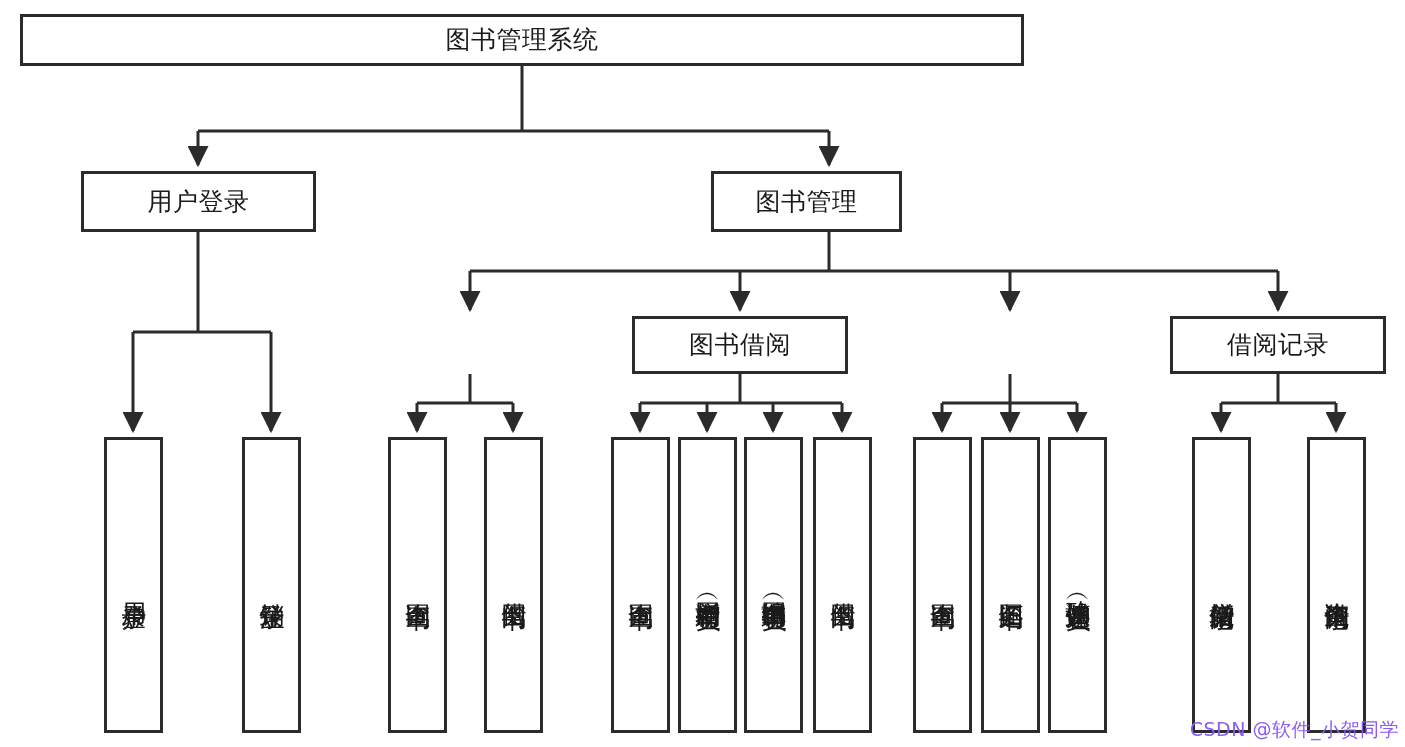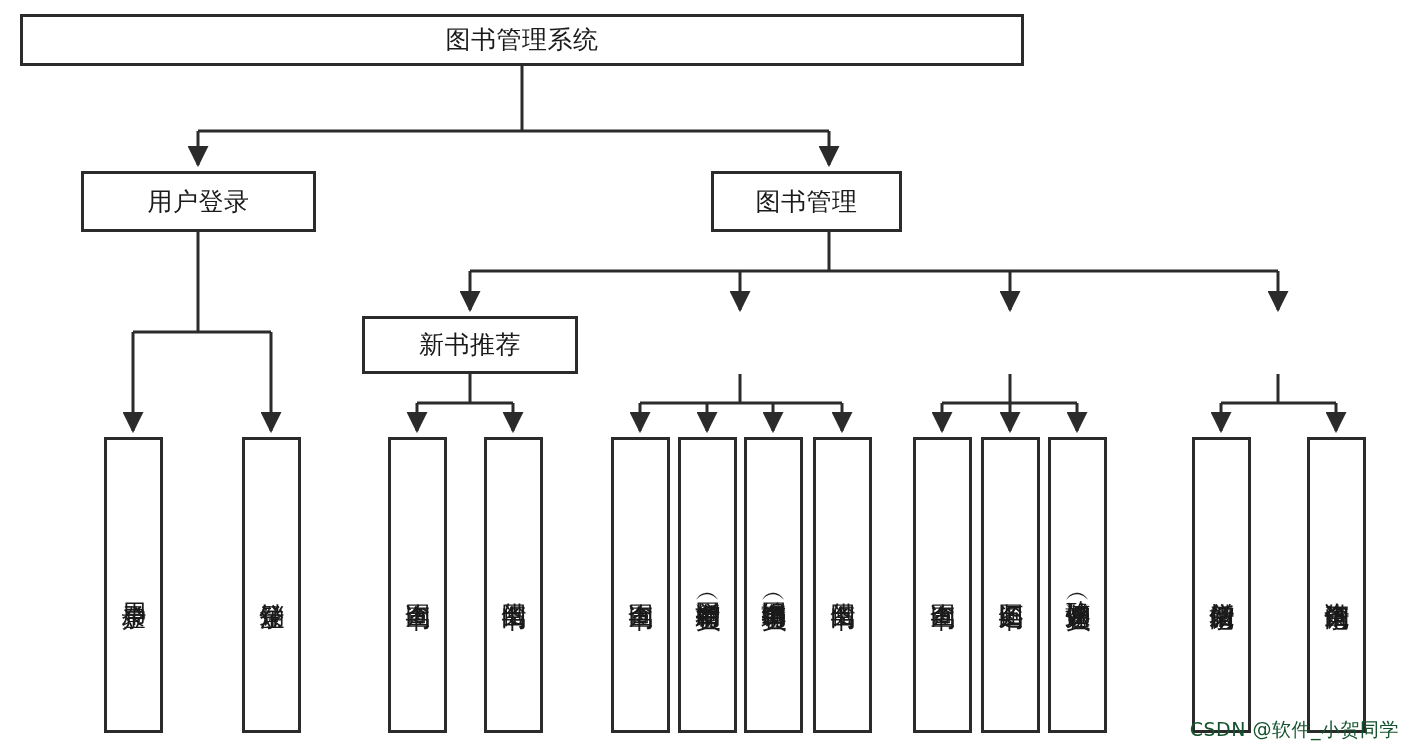--- a/index.html
+++ b/index.html
@@ -49,21 +49,21 @@
     line-height: 1.28;
     letter-spacing: 1px;
     white-space: nowrap;
     text-align: center;
   }
   .watermark {
     position: absolute;
     right: 6px;
     bottom: 4px;
     font-size: 19px;
-    color: #14532d;
+    color: #8b5cf6;
     white-space: nowrap;
     letter-spacing: 0.5px;
   }
 </style>
 </head>
 <body>
 
 <div id="canvas">
 
   <svg id="edges" viewBox="0 0 1405 747" xmlns="http://www.w3.org/2000/svg">
@@ -126,26 +126,29 @@
   </div>
 
   <div class="node node-h" style="left:81px; top:171px; width:235px; height:61px;">
     <span class="label">用户登录</span>
   </div>
 
   <div class="node node-h" style="left:711px; top:171px; width:191px; height:61px;">
     <span class="label">图书管理</span>
   </div>
 
-  <div class="node node-h" style="left:362px; top:316px; width:216px; height:58px;">
-    <span class="label">新书推荐</span>
-  </div>
-
-
-
+
+  <div class="node node-h" style="left:632px; top:316px; width:216px; height:58px;">
+    <span class="label">图书借阅</span>
+  </div>
+
+
+  <div class="node node-h" style="left:1170px; top:316px; width:216px; height:58px;">
+    <span class="label">借阅记录</span>
+  </div>
 
   <div class="node node-v" style="left:104px; top:437px; width:59px; height:296px;">
     <span class="label">用户登录</span>
   </div>
 
   <div class="node node-v" style="left:242px; top:437px; width:59px; height:296px;">
     <span class="label">注销登录</span>
   </div>
 
   <div class="node node-v" style="left:388px; top:437px; width:59px; height:296px;">

